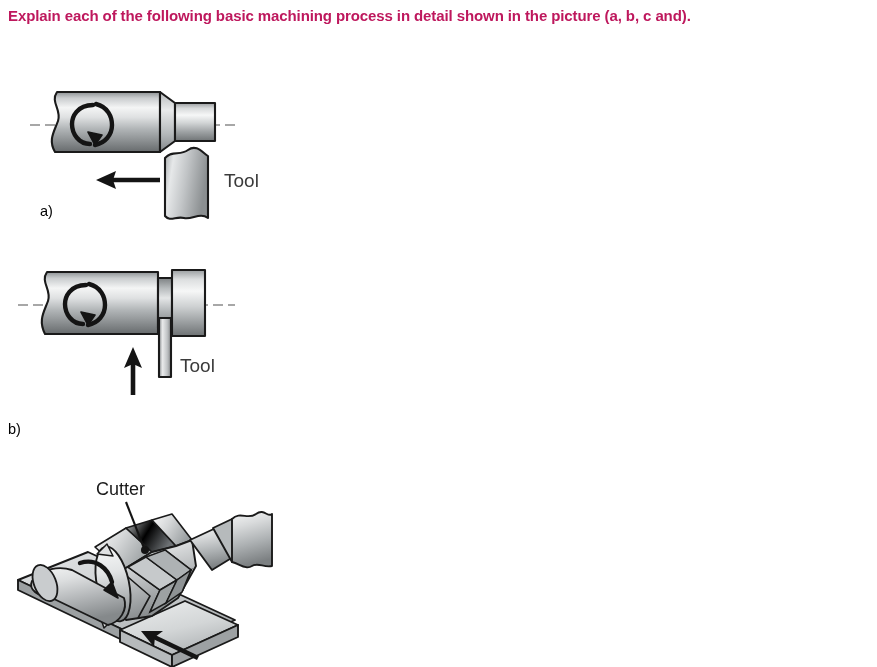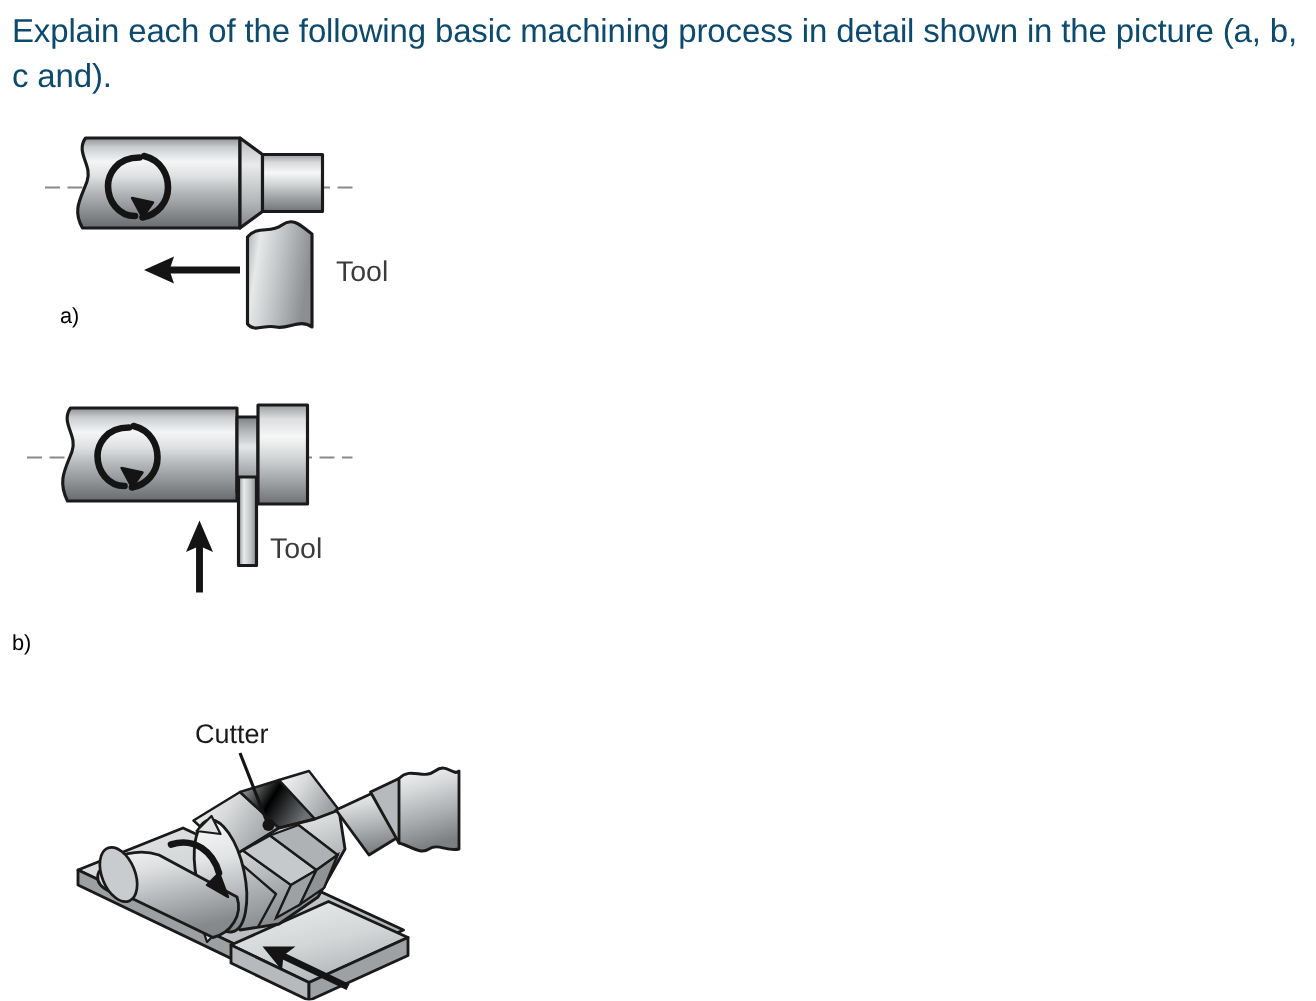--- a/index.html
+++ b/index.html
@@ -14,34 +14,34 @@
     font-family: "Liberation Sans", sans-serif;
     overflow: hidden;
   }
 
   
   #question-heading {
     position: absolute;
     left: 8px;
     top: 6px;
     width: 862px;
-    font-size: 22px;
-    font-weight: normal;
+    font-size: 15px;
+    font-weight: bold;
     line-height: 1.35;
-    color: #0c4a6e;
+    color: #be185d;
     letter-spacing: -0.1px;
   }
 
   
   .figure {
     position: absolute;
   }
   #figure-a { left: 0px; top: 70px;  width: 330px; height: 160px; }
   #figure-b { left: 0px; top: 250px; width: 330px; height: 200px; }
-  #figure-c { left: 0px; top: 470px; width: 330px; height: 197px; margin-left: 34px; }
+  #figure-c { left: 0px; top: 470px; width: 330px; height: 197px; }
 
   .fig-svg { display: block; }
 
   
   .fig-caption {
     position: absolute;
     font-size: 14.5px;
     color: #000000;
     font-family: "Liberation Sans", sans-serif;
   }

